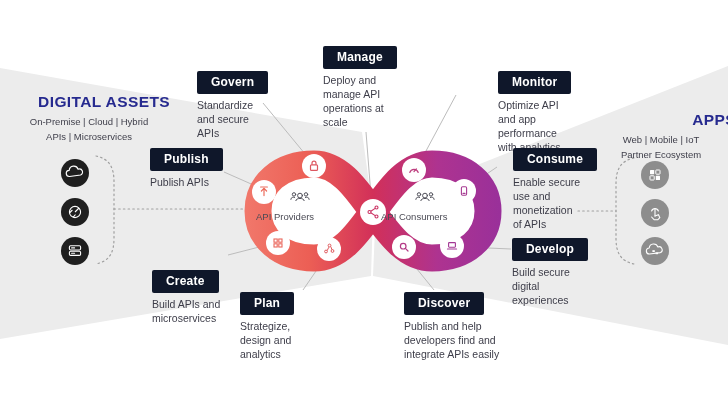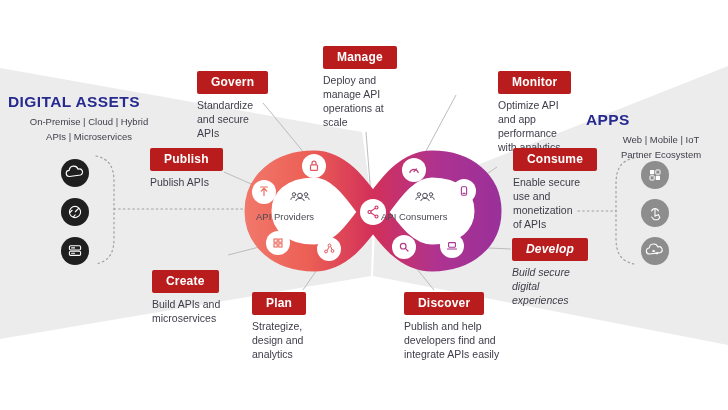--- a/index.html
+++ b/index.html
@@ -1,23 +1,23 @@
 <!DOCTYPE html>
 <html><head>
 <meta charset="utf-8">
 <style>
   html,body{margin:0;padding:0;}
   body{width:728px;height:410px;background:#fff;font-family:"Liberation Sans",sans-serif;}
   #canvas{position:relative;width:728px;height:410px;overflow:hidden;background:#fff;}
   #bg-svg{position:absolute;left:0;top:0;z-index:1;}
   .abs{position:absolute;z-index:3;}
-  .panel-title{font-weight:bold;font-size:15.5px;color:#262a8f;letter-spacing:.4px;text-align:left;}
+  .panel-title{font-weight:bold;font-size:15.5px;color:#262a8f;letter-spacing:.4px;text-align:right;}
   .panel-sub{font-size:9.5px;color:#3e3e4a;text-align:center;line-height:15px;font-weight:500;}
   .stage{position:absolute;z-index:3;}
-  .pill{display:inline-block;background:#b91c1c;color:#fff;font-weight:bold;font-size:12px;
+  .pill{display:inline-block;background:#0f172a;color:#fff;font-weight:bold;font-size:12px;
         padding:4px 14px 5px 14px;border-radius:2px;letter-spacing:.2px;}
   .desc{margin-top:4px;font-size:10.5px;line-height:14px;color:#3d3d49;font-weight:500;}
   .loop-label{position:absolute;z-index:4;font-size:9.5px;color:#4b4b55;width:90px;margin-left:-45px;}
 </style>
 </head>
 <body>
 
 <div id="canvas">
 
   <svg id="bg-svg" width="728" height="410" viewBox="0 0 728 410">
@@ -240,21 +240,21 @@
   </div>
 
   <div class="stage" style="left:152px;top:237px;margin-top:33px;">
     <div class="pill">Create</div>
     <div class="desc">
       <div>Build APIs and</div>
       <div>microservices</div>
     </div>
   </div>
 
-  <div class="stage" style="left:252px;top:292px;">
+  <div class="stage" style="left:240px;top:292px;">
     <div class="pill">Plan</div>
     <div class="desc">
       <div>Strategize,</div>
       <div>design and</div>
       <div>analytics</div>
     </div>
   </div>
 
   <div class="stage" style="left:404px;top:292px;">
     <div class="pill">Discover</div>
@@ -268,21 +268,21 @@
   <div class="stage" style="left:513px;top:148px;">
     <div class="pill">Consume</div>
     <div class="desc">
       <div>Enable secure</div>
       <div>use and</div>
       <div>monetization</div>
       <div>of APIs</div>
     </div>
   </div>
 
-  <div class="stage" style="left:512px;top:238px;font-style:italic;">
+  <div class="stage" style="left:512px;top:238px;">
     <div class="pill">Develop</div>
     <div class="desc">
       <div>Build secure</div>
       <div>digital</div>
       <div>experiences</div>
     </div>
   </div>
 
 </div>
 

